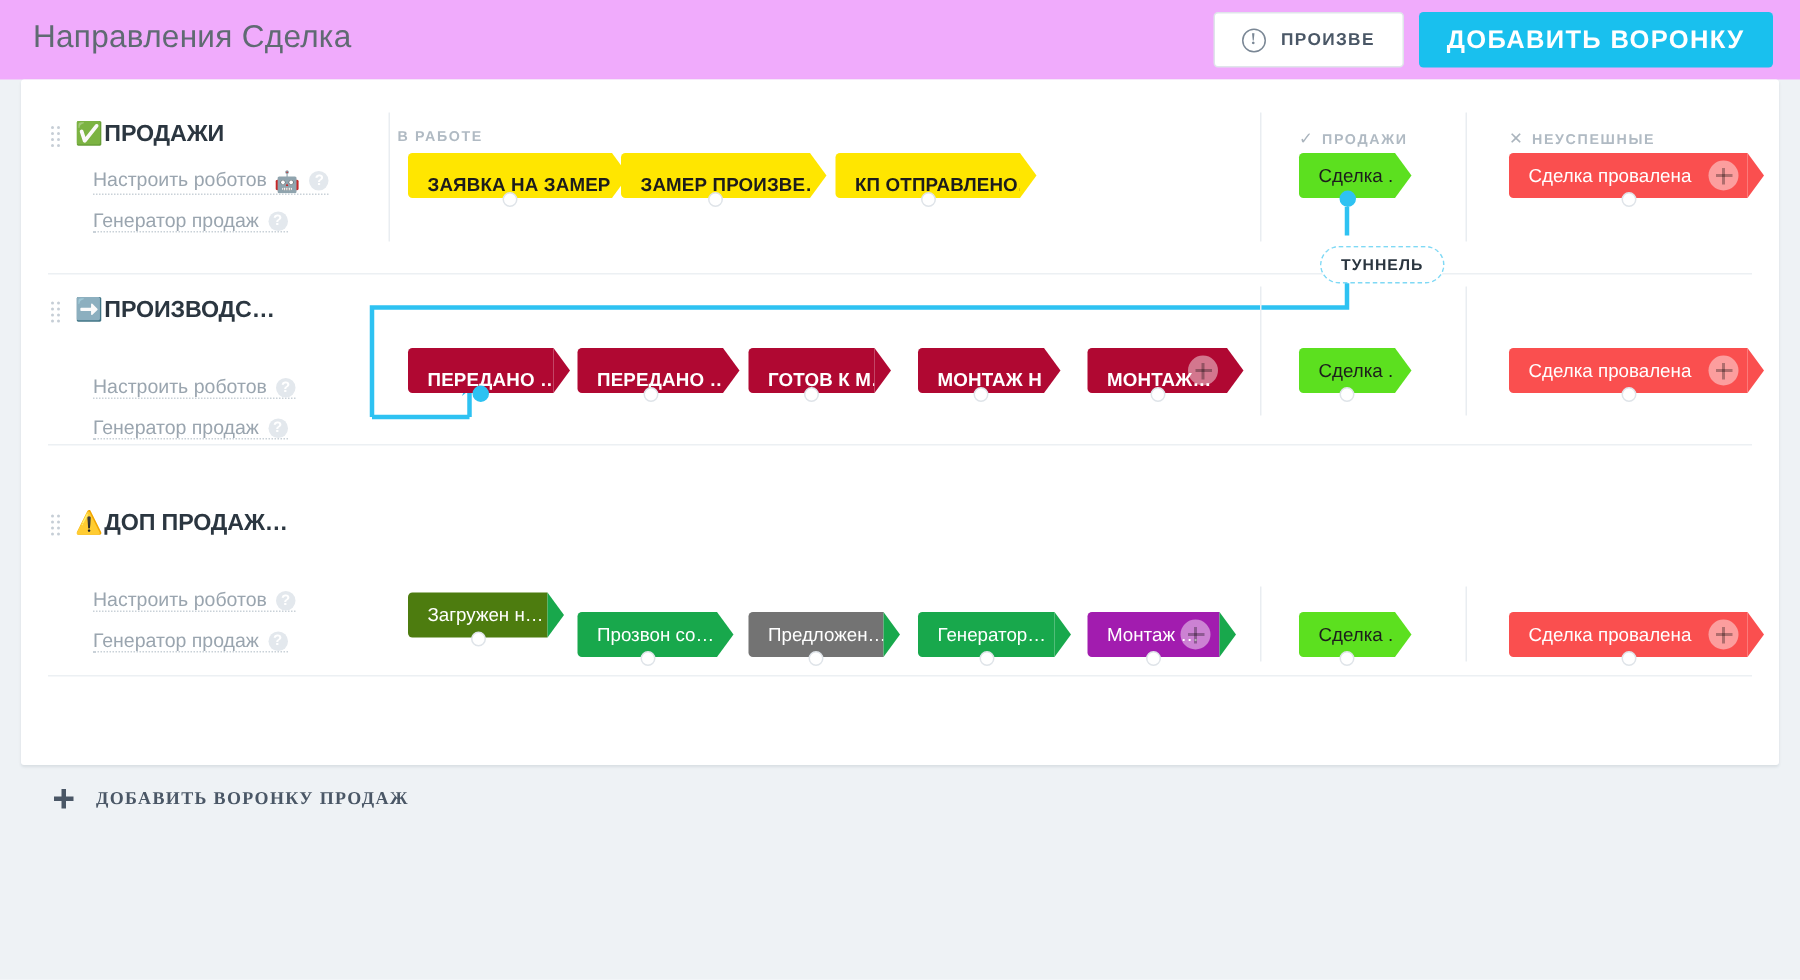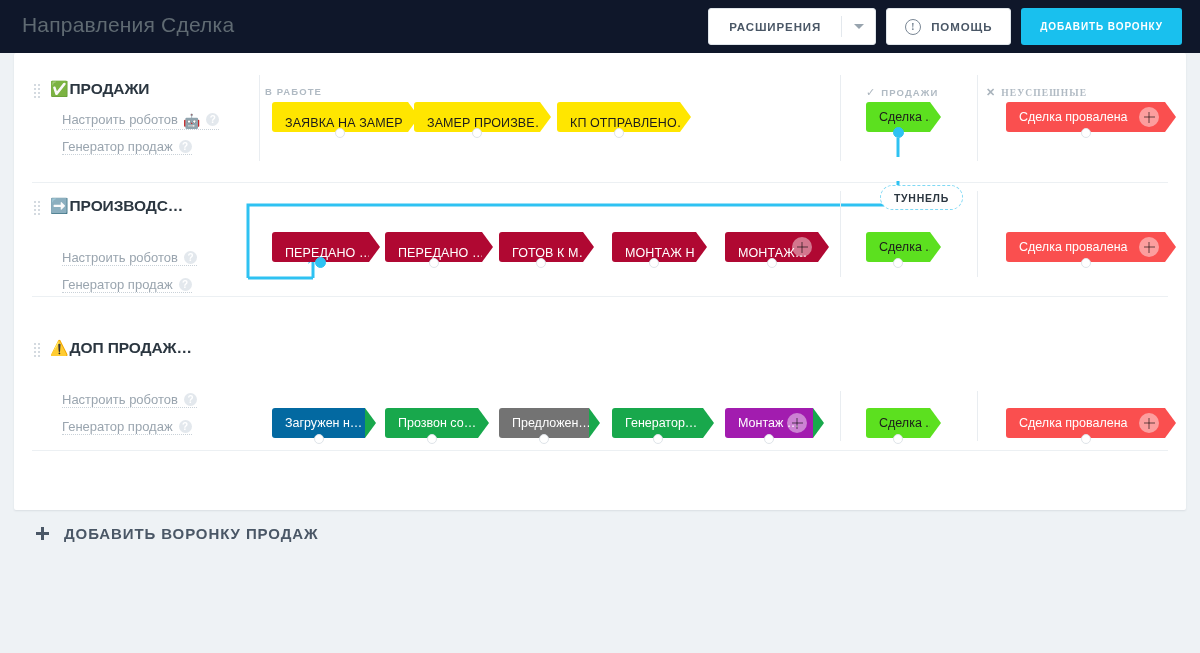--- a/index.html
+++ b/index.html
@@ -9,21 +9,21 @@
     width: 1200px; height: 653px;
     background: #eef2f5;
     font-family: "Liberation Sans", "DejaVu Sans", sans-serif;
     overflow: hidden;
   }
 
   
   .topbar {
     position: absolute; left: 0; top: 0;
     width: 1200px; height: 53px;
-    background: #0f172a;
+    background: #f0abfc;
     display: flex; align-items: center;
   }
   .page-title {
     position: absolute; left: 22px; top: 13px;
     font-size: 21px; color: #5f6a72; font-weight: 400;
     letter-spacing: .2px;
   }
   .top-actions {
     position: absolute; right: 18px; top: 8px;
     display: flex; align-items: center; gap: 10px;
@@ -45,21 +45,21 @@
   }
   .btn-help { padding: 0 18px; gap: 10px; }
   .help-icon {
     width: 16px; height: 16px; border-radius: 50%;
     border: 1.6px solid #7a8795; color: #7a8795;
     font-size: 11px; font-weight: 700; line-height: 13px;
     text-align: center; font-family: "Liberation Serif", serif;
   }
   .btn-blue {
     height: 37px; background: #19c0ee; border: none; border-radius: 3px;
-    padding: 0 19px; color: #fff; font-size: 10px; font-weight: 700;
+    padding: 0 19px; color: #fff; font-size: 17px; font-weight: 700;
     letter-spacing: .9px; display: flex; align-items: center; cursor: pointer;
   }
 
   
   .card {
     position: absolute; left: 14px; top: 53px;
     width: 1172px; height: 457px;
     background: #fff; border-radius: 2px;
     box-shadow: 0 1px 2px rgba(30,50,70,.10);
   }
@@ -120,21 +120,21 @@
     padding-left: 13px; padding-right: 8px;
     font-size: 12.5px; white-space: nowrap; overflow: hidden;
   }
   .chip .arrow-tip {
     position: absolute; right: -11px; top: 0;
     width: 0; height: 0;
     border-top: 15px solid transparent;
     border-bottom: 15px solid transparent;
     border-left: 11px solid currentColor;
   }
-  .chip.upper .chip-label { font-weight: 400; letter-spacing: .1px; margin-top: 12px; }
+  .chip.upper .chip-label { font-weight: 700; letter-spacing: .1px; margin-top: 12px; }
   .chip.plain .chip-label { font-weight: 400; }
   .chip-dot {
     position: absolute; left: 50%; bottom: -6px; margin-left: -5px;
     width: 10px; height: 10px; border-radius: 50%;
     background: #fff; border: 1.5px solid #dfe4e9;
   }
   .chip-dot.active {
     background: #2ec2f2; border-color: #2ec2f2;
     width: 11px; height: 11px; margin-left: -5.5px;
   }
@@ -167,41 +167,34 @@
     display: flex; align-items: center; gap: 15px;
     cursor: pointer; user-select: none;
   }
   .add-plus {
     position: relative; width: 13px; height: 13px;
   }
   .add-plus::before, .add-plus::after { content:""; position:absolute; background:#4a5766; }
   .add-plus::before { left:0; top:5px; width:13px; height:3px; }
   .add-plus::after  { top:0; left:5px; height:13px; width:3px; }
   .add-label {
-    font-size: 15px; font-weight: 700; color: #4a5766; letter-spacing: .9px;
+    font-size: 12px; font-weight: 700; color: #4a5766; letter-spacing: .9px; font-family: Liberation Serif, serif;
   }
 </style>
 </head>
 <body>
 
 <div class="topbar">
   <div class="page-title">Направления Сделка</div>
 
   <div class="top-actions">
-    <div class="btn-white">
-      <span class="btn-split-label">РАСШИРЕНИЯ</span>
-      <span class="btn-split-divider"></span>
-      <span class="btn-split-caret">
-        <span class="caret"></span>
-      </span>
-    </div>
 
     <div class="btn-white btn-help">
       <span class="help-icon">!</span>
-      <span>ПОМОЩЬ</span>
+      <span>ПРОИЗВЕ</span>
     </div>
 
     <div class="btn-blue">ДОБАВИТЬ ВОРОНКУ</div>
   </div>
 </div>
 
 <div class="card">
 
   <div class="funnel-row" style="top:0;height:166px;">
     <div class="funnel-left" style="top:27px;">
@@ -227,21 +220,21 @@
     </div>
 
     <div class="vsep" style="left:245px; top:22px; height:86px;"></div>
     <div class="vsep" style="left:826px; top:22px; height:86px;"></div>
     <div class="vsep" style="left:963px; top:22px; height:86px;"></div>
 
     <div class="sect-cap" style="left:251px; top:33px;text-align:center;">В РАБОТЕ</div>
     <div class="sect-cap" style="left:852px; top:33px;">
       <span class="cap-tick">✓</span><span>ПРОДАЖИ</span>
     </div>
-    <div class="sect-cap" style="left:972px; top:33px;font-family:Liberation Serif, serif;">
+    <div class="sect-cap" style="left:992px; top:33px;">
       <span class="cap-tick">✕</span><span>НЕУСПЕШНЫЕ</span>
     </div>
 
     <div class="chip upper" style="left:258px; top:49px; width:136px; background:#ffe600; color:#ffe600;">
       <span class="chip-label" style="color:#1c1c1c">ЗАЯВКА НА ЗАМЕР</span>
       <span class="arrow-tip"></span>
       <span class="chip-dot"></span>
     </div>
     <div class="chip upper" style="left:400px; top:49px; width:126px; background:#ffe600; color:#ffe600;">
       <span class="chip-label" style="color:#1c1c1c">ЗАМЕР ПРОИЗВЕ…</span>
@@ -270,21 +263,21 @@
   </div>
 
   <svg class="tunnel-svg" width="1172" height="457">
 
     <path d="M884,85 L884,104" stroke="#2ec2f2" stroke-width="3" fill="none"></path>
     <path d="M884,128 L884,152 L234,152 L234,225" stroke="#2ec2f2" stroke-width="3" fill="none"></path>
     <path d="M234,225 L299,225" stroke="#2ec2f2" stroke-width="3" fill="none"></path>
     <path d="M299,225 L299,208" stroke="#2ec2f2" stroke-width="3" fill="none"></path>
     <path d="M299,198 L294,211 L299,207 L304,211 Z" fill="#2ec2f2"></path>
   </svg>
-  <div class="tunnel-badge" style="left:866px; top:111px;margin-top:21px;">ТУННЕЛЬ</div>
+  <div class="tunnel-badge" style="left:866px; top:111px;">ТУННЕЛЬ</div>
 
   <div class="funnel-row" style="top:116px;height:128px;">
     <div class="funnel-left" style="top:28px;">
       <span class="drag-handle">
         <i></i>
           <i></i>
           <i></i>
           <i></i>
           <i></i>
           <i></i>
@@ -366,21 +359,21 @@
         <span>Настроить роботов</span><span class="qmark">?</span>
       </div>
       <div class="lnk" style="top:80px;">
         <span>Генератор продаж</span><span class="qmark">?</span>
       </div>
     </div>
 
     <div class="vsep" style="left:826px; top:80px; height:50px;"></div>
     <div class="vsep" style="left:963px; top:80px; height:50px;"></div>
 
-    <div class="chip plain" style="left:258px; top:97px; width:93px; background:#0369a1; color:#18a84c;">
+    <div class="chip plain" style="left:258px; top:84px; width:93px; background:#4d7c0f; color:#18a84c;">
       <span class="chip-label" style="color:#fff">Загружен н…</span>
       <span class="arrow-tip"></span>
       <span class="chip-dot"></span>
     </div>
     <div class="chip plain" style="left:371px; top:97px; width:93px; background:#18a84c; color:#18a84c;">
       <span class="chip-label" style="color:#fff">Прозвон со…</span>
       <span class="arrow-tip"></span>
       <span class="chip-dot"></span>
     </div>
     <div class="chip plain" style="left:485px; top:97px; width:90px; background:#737373; color:#18a84c;">

